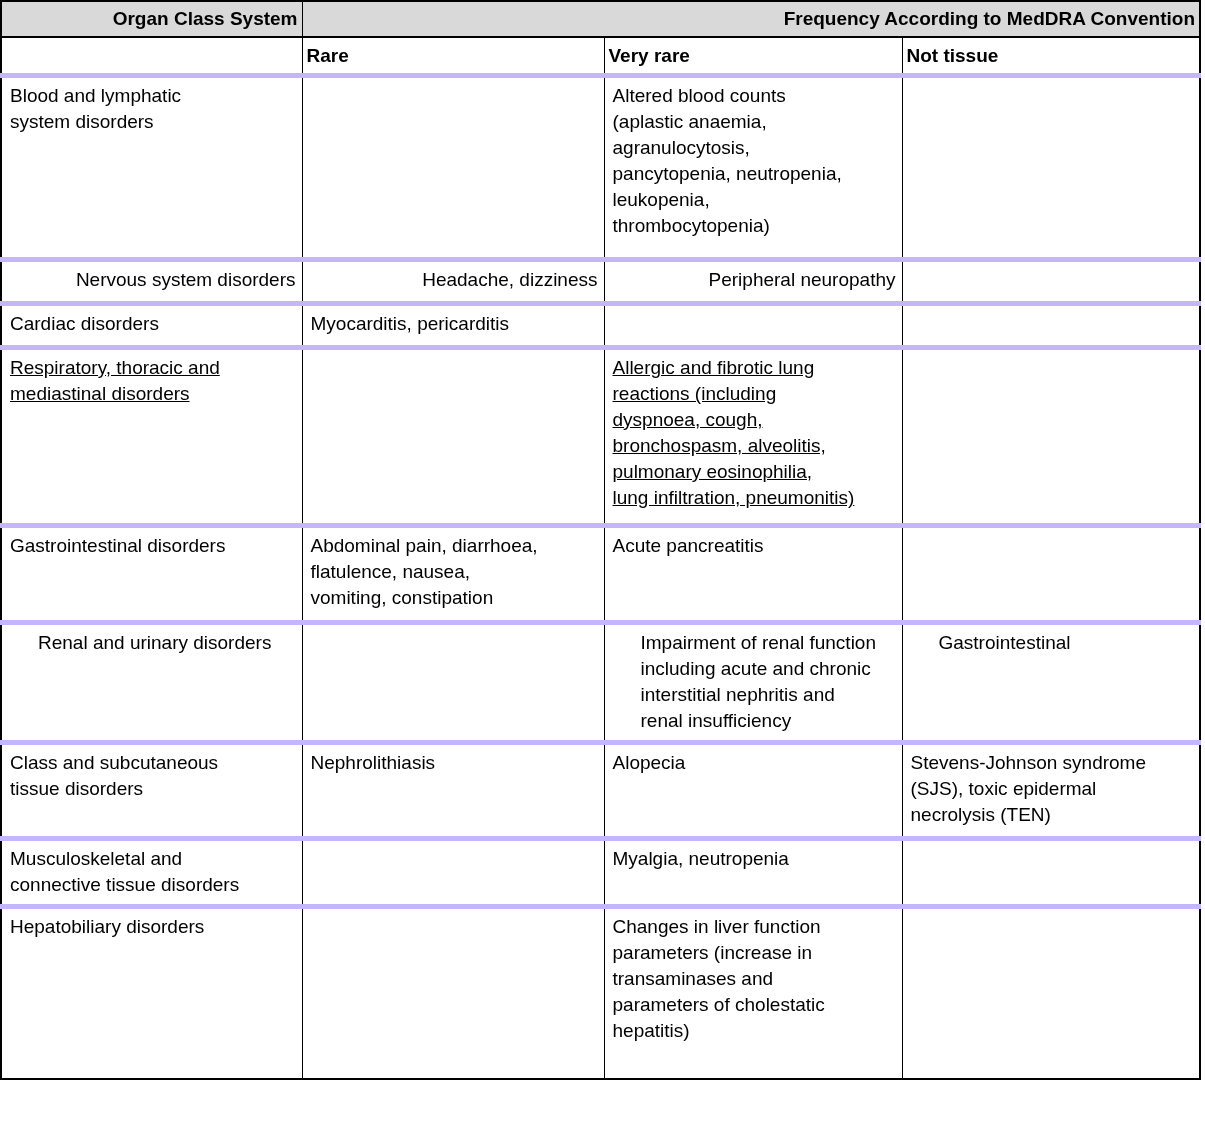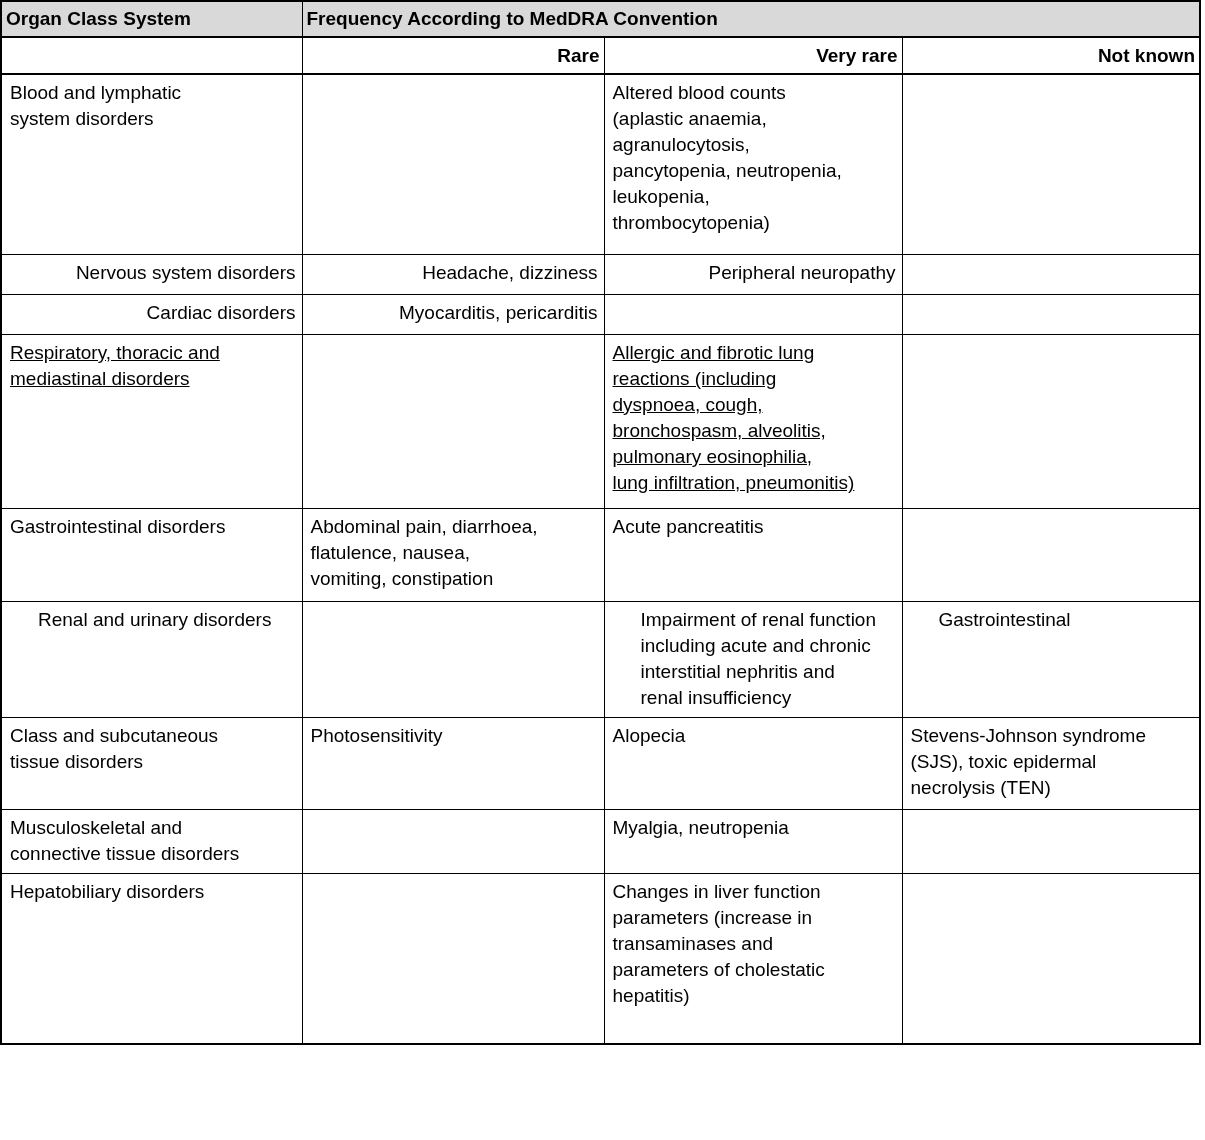--- a/index.html
+++ b/index.html
@@ -38,58 +38,58 @@
     vertical-align: top;
     padding: 0;
   }
 
   
   tr.head-main th {
     background: #d9d9d9;
     height: 30px;
     font-size: 19px;
     font-weight: bold;
-    text-align: left;
+    text-align: right;
     vertical-align: middle;
     border-bottom: 2px solid #000000;
     padding: 2px 4px;
   }
 
   tr.head-sub th {
     background: #ffffff;
     height: 31px;
     font-size: 19px;
     font-weight: bold;
-    text-align: right;
+    text-align: left;
     vertical-align: middle;
     border-bottom: 2px solid #000000;
     padding: 2px 4px;
   }
 
   tr.data-row td {
     font-size: 19px;
     font-weight: normal;
     text-align: left;
     line-height: 26px;
     padding: 5px 6px 6px 8px;
-    border-top: 1px solid #c4b5fd;
+    border-top: 5px solid #c4b5fd;
     border-bottom: 1px solid #000000;
   }
 
   tr.data-row td.empty-cell { padding: 0; }
 
   .cell-text {
     display: block;
     white-space: pre-line;
   }
 
   
   tr.r0 td { height: 168px; }
   tr.r1 td { height: 28px; text-align: right; }
-  tr.r2 td { height: 28px; text-align: right; }
+  tr.r2 td { height: 28px; }
   tr.r3 td { height: 162px; text-decoration: underline; }
   tr.r4 td { height: 81px; }
   tr.r5 td { height: 104px; padding-left: 36px; }
   tr.r6 td { height: 80px; }
   tr.r7 td { height: 48px; }
   tr.r8 td { height: 132px; }
   tr.r9 td { height: 158px; }
 </style>
 </head>
 <body>
@@ -104,21 +104,21 @@
     </colgroup>
     <thead>
       <tr class="head-main">
         <th>Organ Class System</th>
         <th colspan="3">Frequency According to MedDRA Convention</th>
       </tr>
       <tr class="head-sub">
         <th></th>
         <th>Rare</th>
         <th>Very rare</th>
-        <th>Not known</th>
+        <th>Not tissue</th>
       </tr>
     </thead>
     <tbody id="table-body">
         <tr class="data-row r0">
           <td>
             <span class="cell-text">Blood and lymphatic
 system disorders</span>
           </td>
           <td class="empty-cell">
             <span class="cell-text"></span>
@@ -215,21 +215,21 @@
           <td>
             <span class="cell-text">Gastrointestinal</span>
           </td>
         </tr>
         <tr class="data-row r6">
           <td>
             <span class="cell-text">Class and subcutaneous
 tissue disorders</span>
           </td>
           <td>
-            <span class="cell-text">Photosensitivity</span>
+            <span class="cell-text">Nephrolithiasis</span>
           </td>
           <td>
             <span class="cell-text">Alopecia</span>
           </td>
           <td>
             <span class="cell-text">Stevens-Johnson syndrome
 (SJS), toxic epidermal
 necrolysis (TEN)</span>
           </td>
         </tr>

